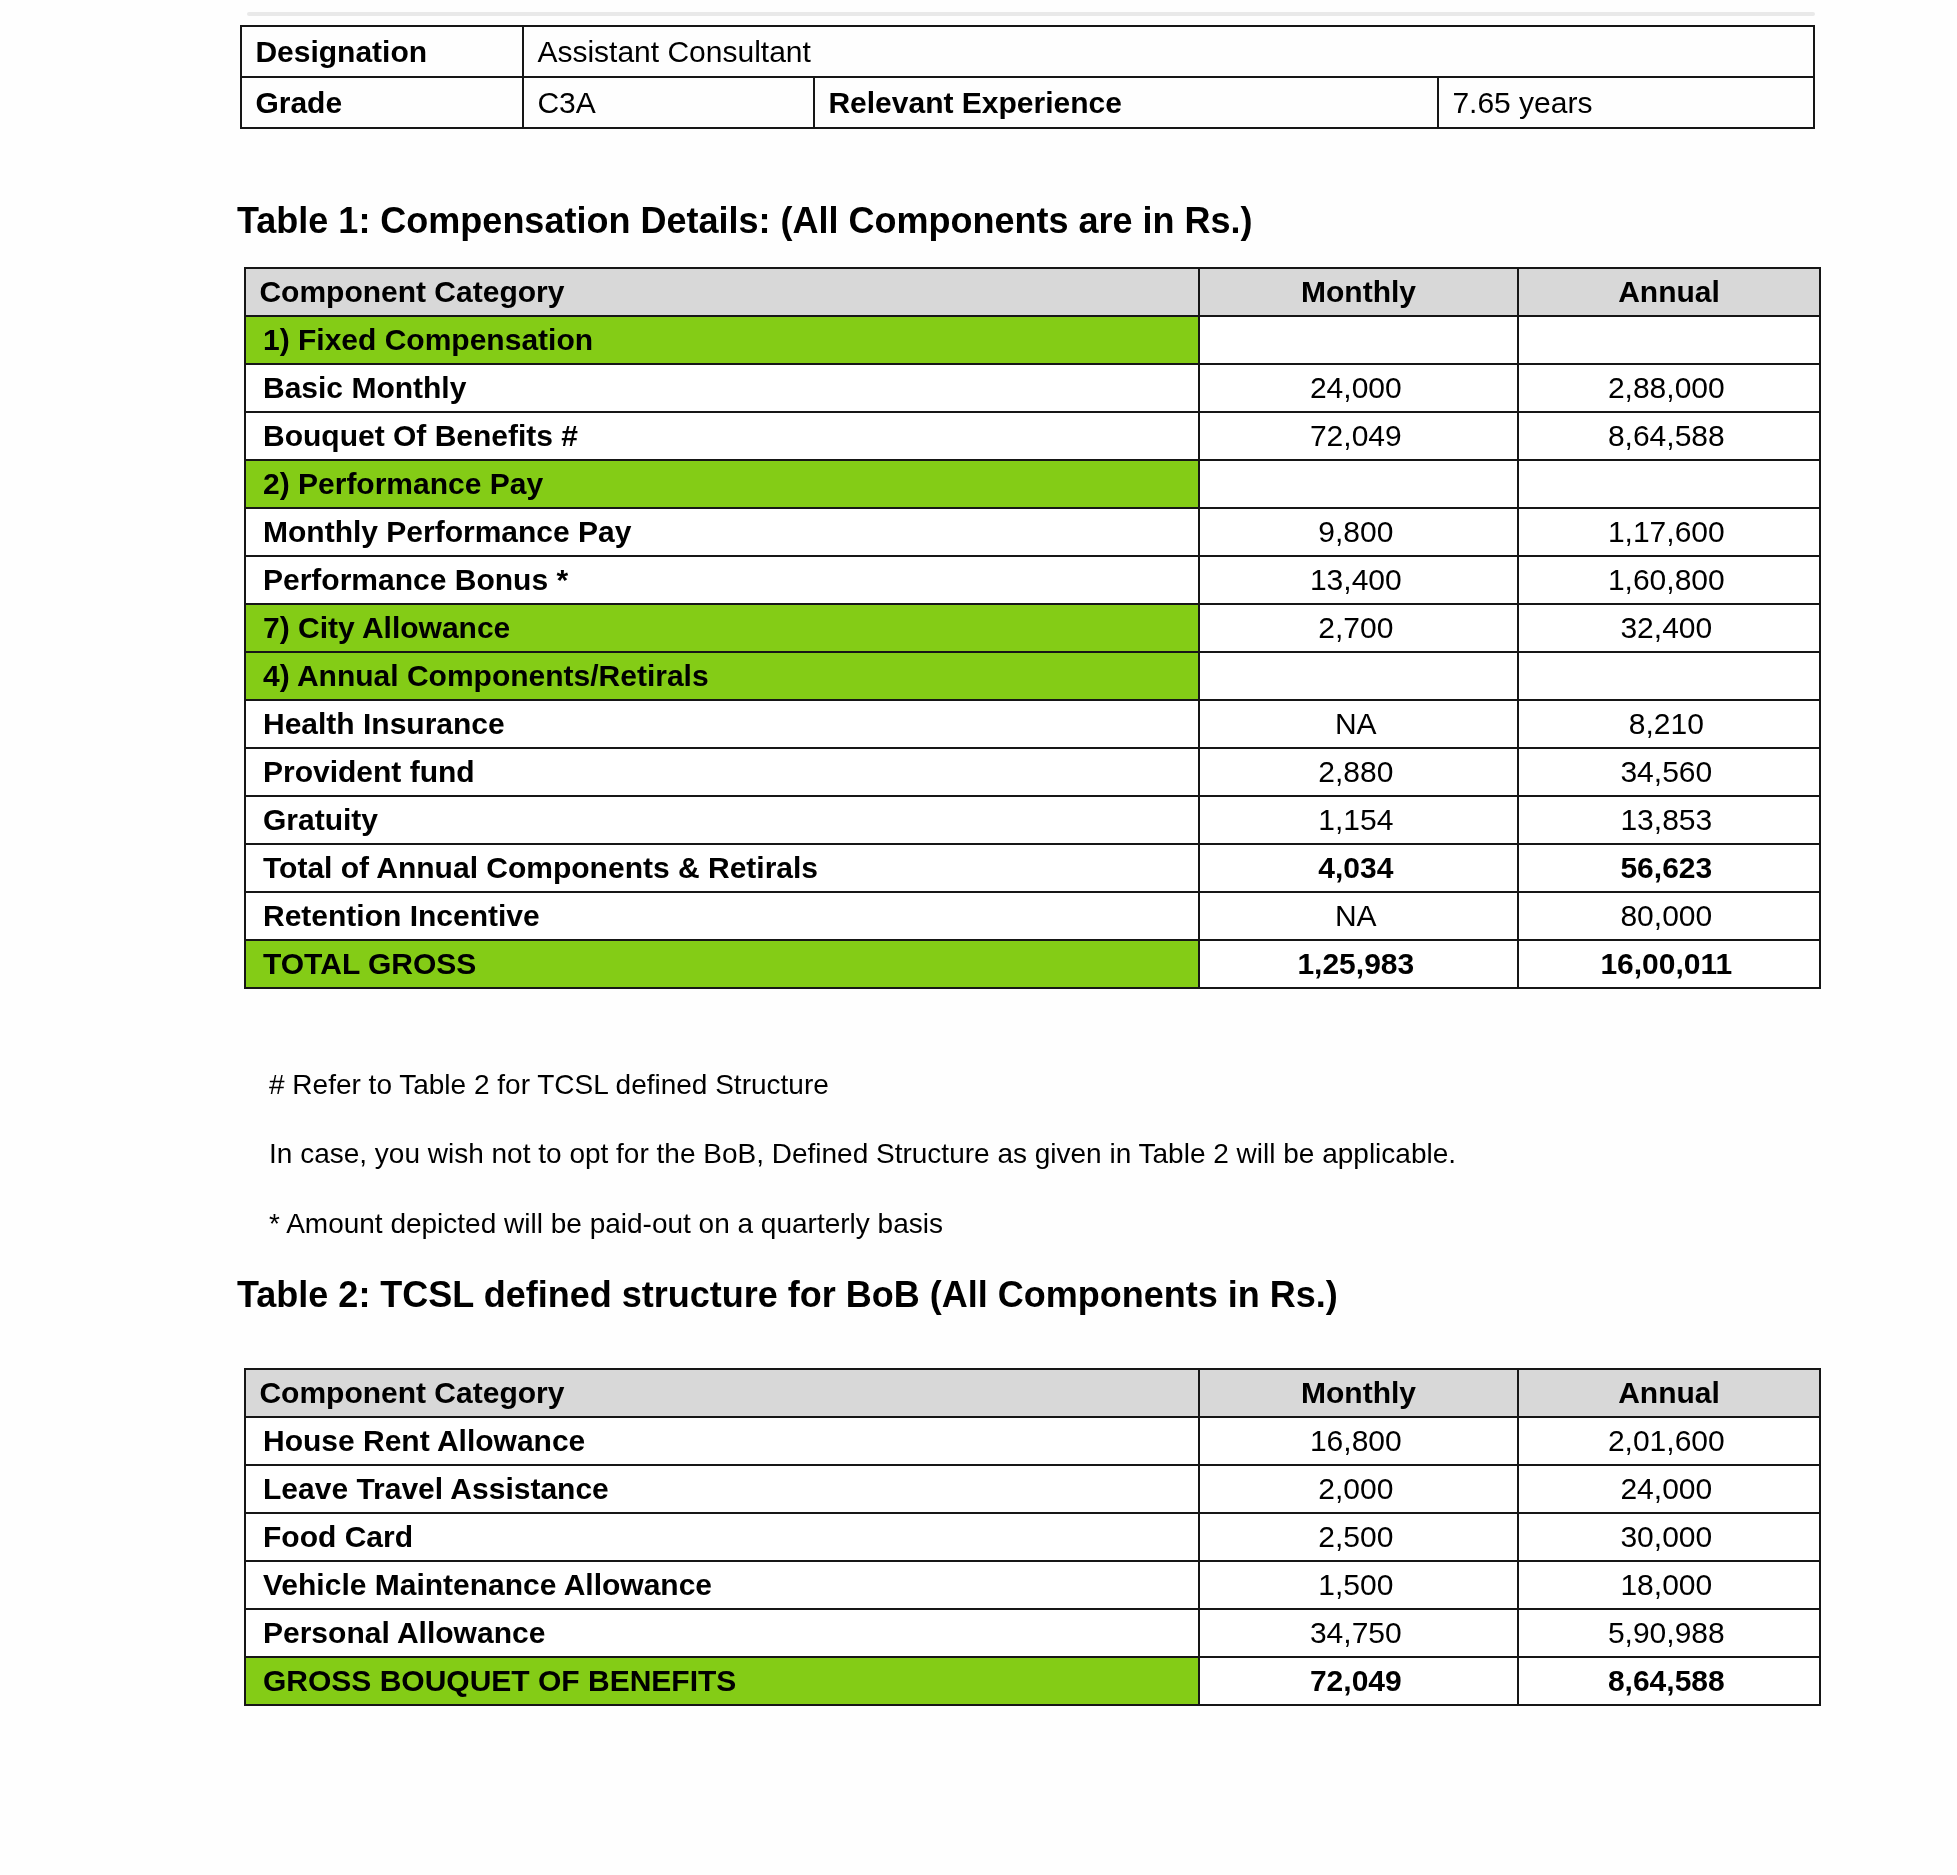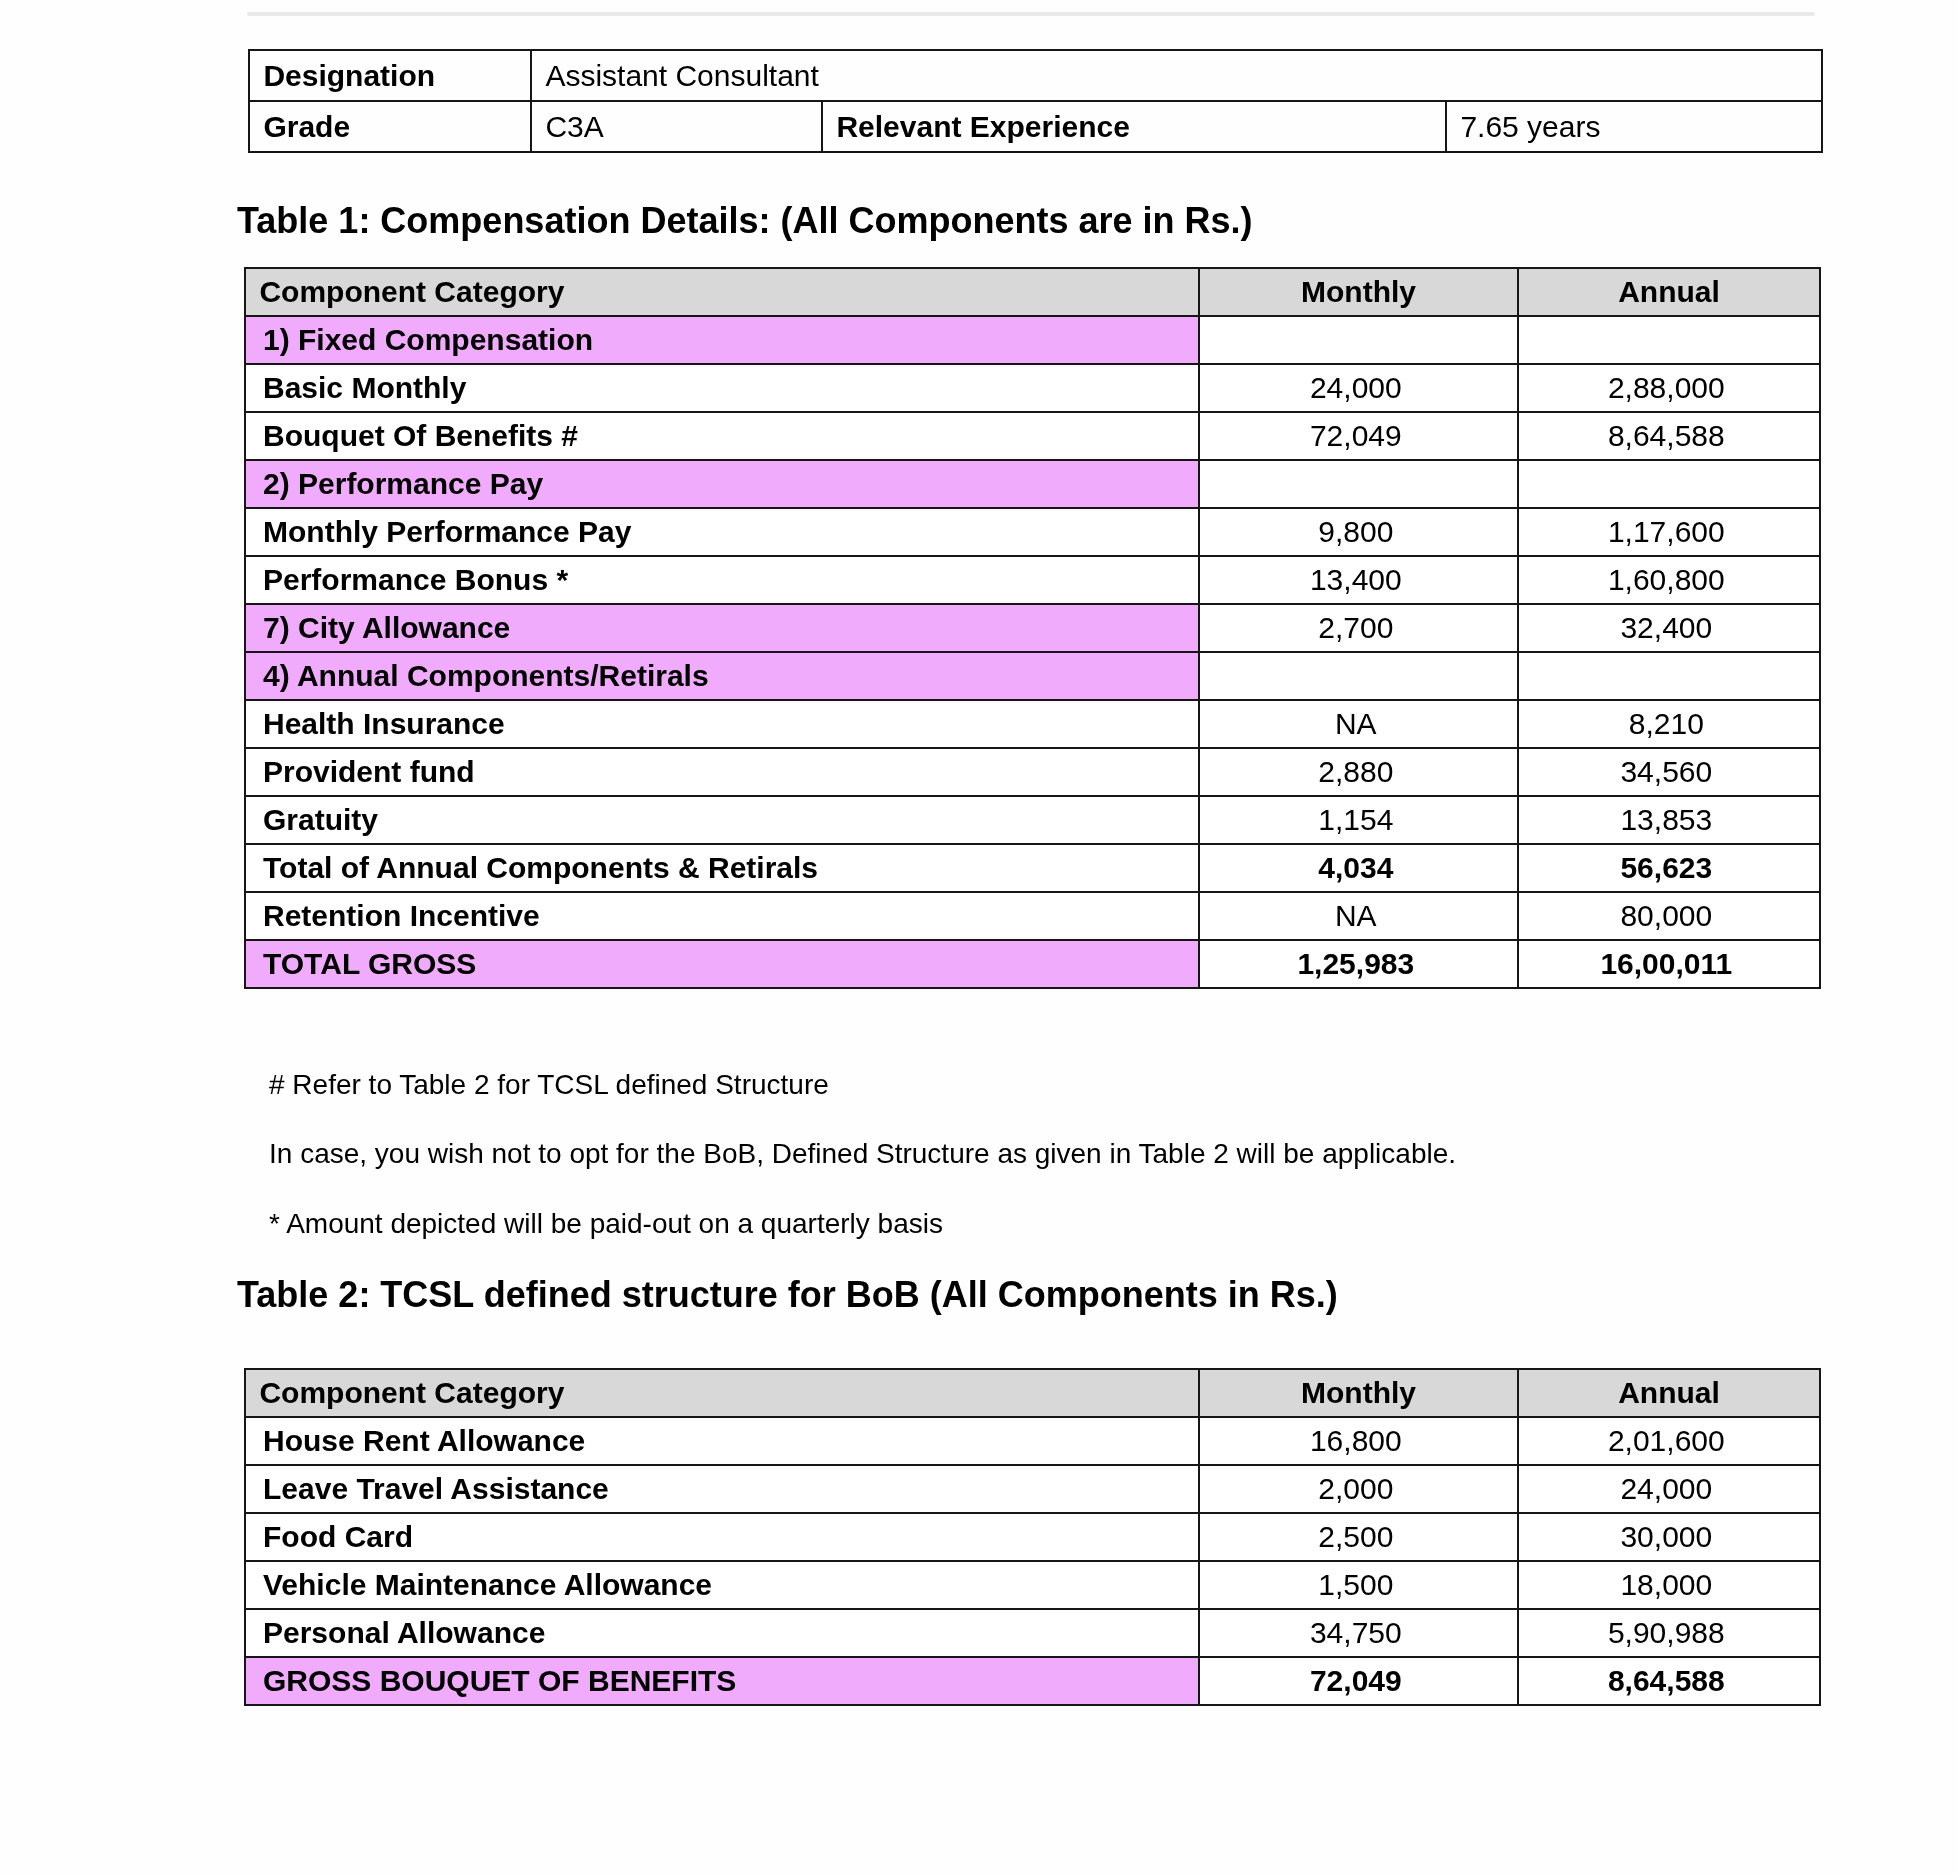--- a/index.html
+++ b/index.html
@@ -36,24 +36,23 @@
   td, th {
     border: 2.9px solid #161616;
     font-size: 30px;
     vertical-align: middle;
     padding: 0 13.4px;
     overflow: hidden;
     white-space: nowrap;
   }
   
   .info {
-    left: 248px;
+    left: 240px;
     top: 25px;
     width: 1572px;
-    margin-top: 24px;
   }
   .info tr { height: 51px; }
   .info td { text-align: left; }
   .b { font-weight: bold; }
   
   .comp {
     width: 1575px;
     left: 244px;
   }
   .t1 { top: 267px; }
@@ -66,21 +65,21 @@
   }
   .comp th.cat {
     text-align: left;
   }
   .lbl {
     font-weight: bold;
     text-align: left;
     padding-left: 17px;
     background: #ffffff;
   }
-  .sec { background: #f0abfc; }
+  .sec { background: #84cc16; }
   .num {
     text-align: center;
     font-weight: normal;
     background: #ffffff;
     padding-left: 8px;
   }
   .bv { font-weight: bold; }
   
   .heading {
     position: absolute;

